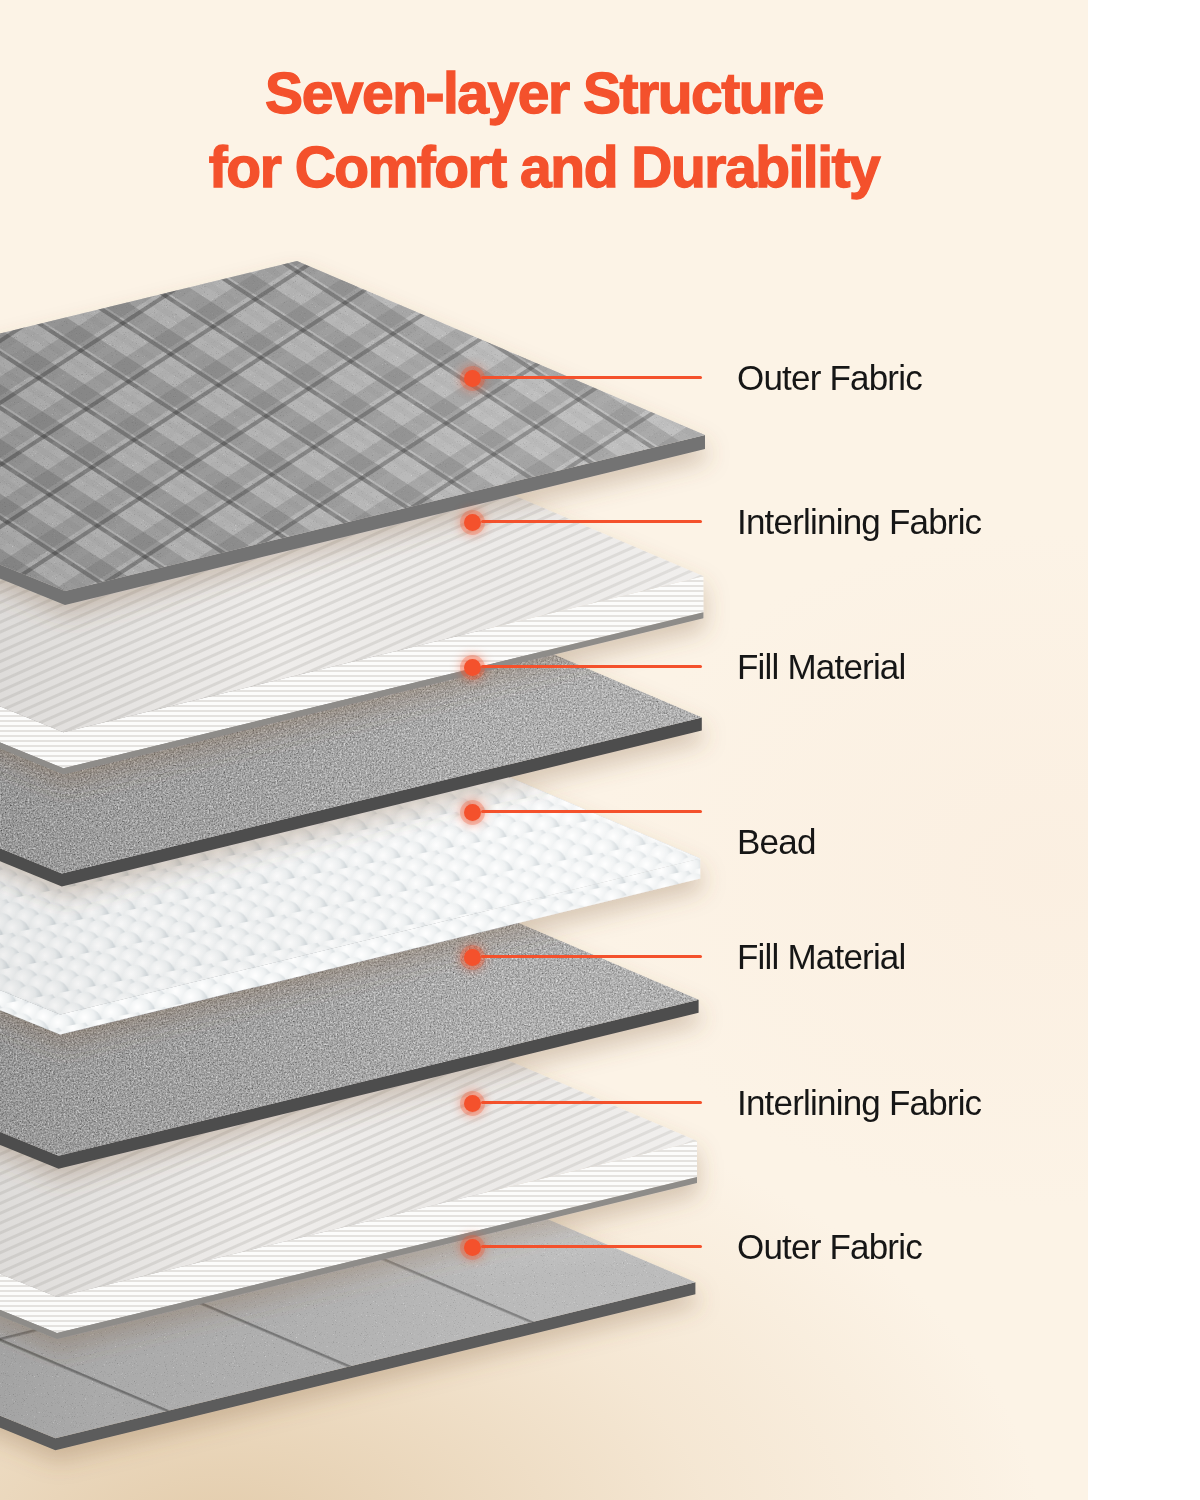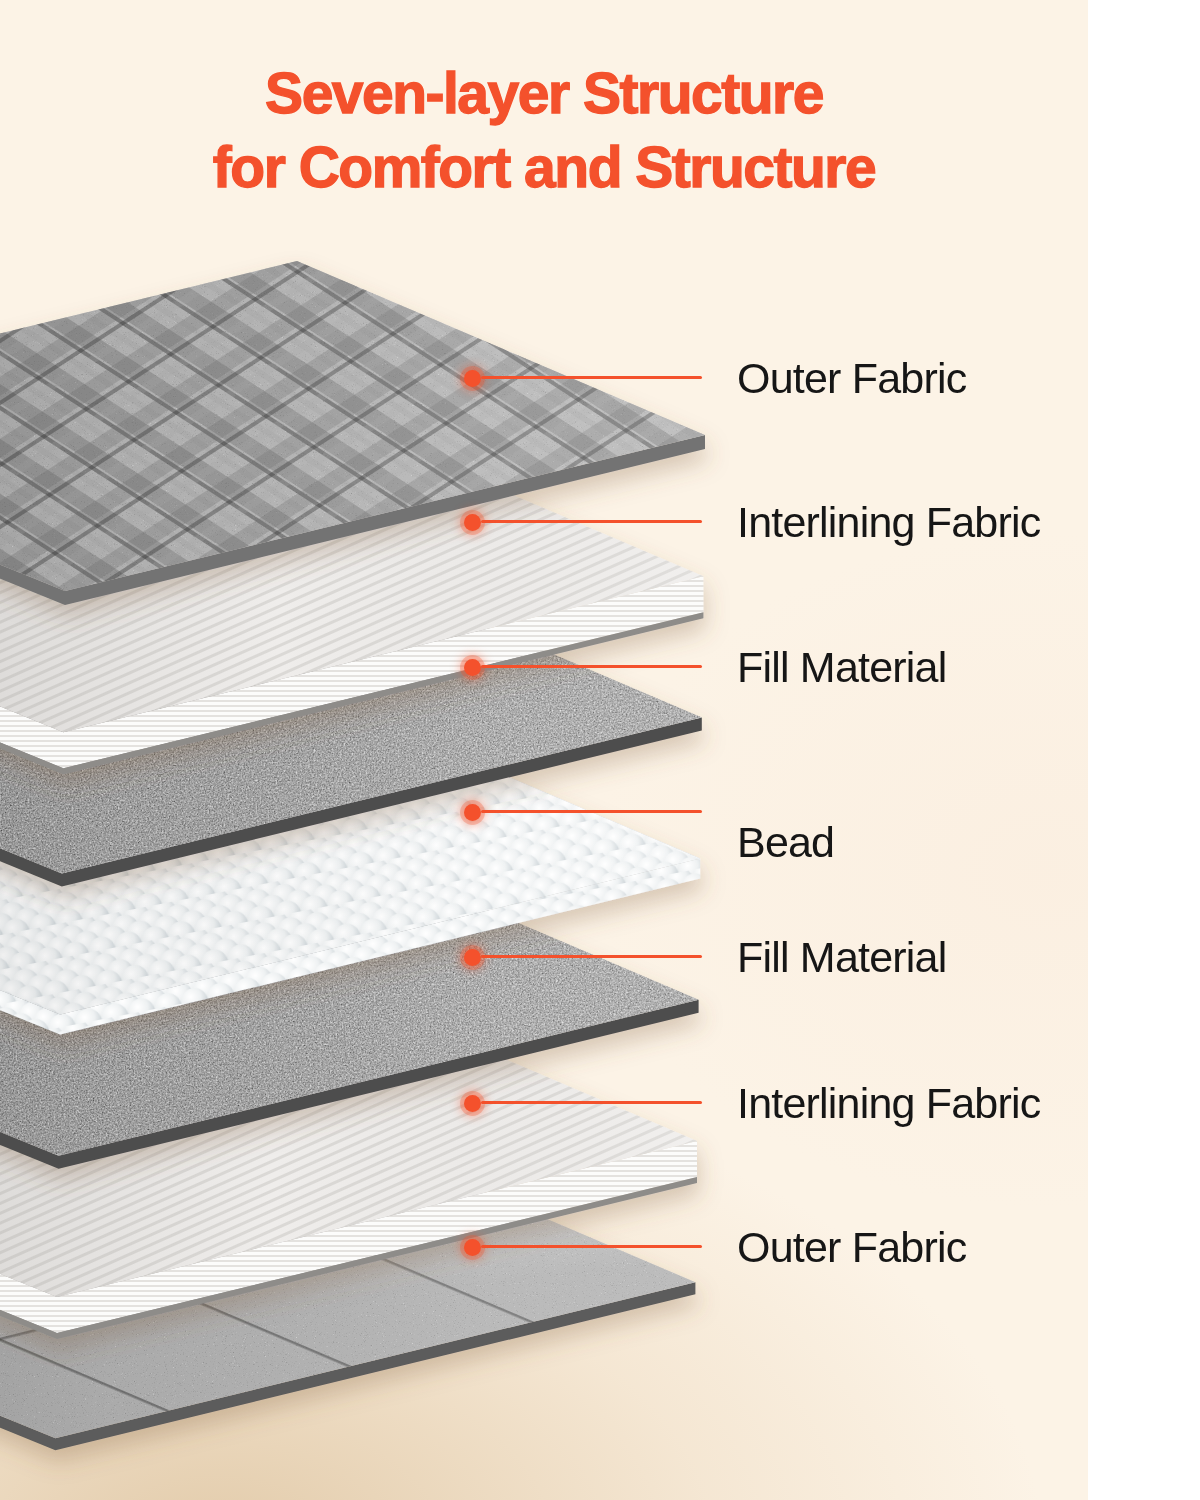--- a/index.html
+++ b/index.html
@@ -26,32 +26,32 @@
   .annotations{position:absolute;inset:0;z-index:4;}
   .leader-line{
     position:absolute;height:3px;border-radius:2px;background:#F4512C;
   }
   .leader-dot{
     position:absolute;width:17px;height:17px;border-radius:50%;background:#F4512C;
     box-shadow:0 0 0 4px rgba(244,81,44,.28), 0 0 10px 5px rgba(244,81,44,.35);
   }
   .layer-label{
     position:absolute;height:52px;display:flex;align-items:center;
-    font-size:43px;letter-spacing:-0.8px;color:#161616;white-space:nowrap;
+    font-size:35px;letter-spacing:-0.8px;color:#161616;white-space:nowrap;
   }
 </style>
 </head>
 <body>
 
 <div class="page">
 
   <header class="title">
     <h1>
       <span class="title-line">Seven-layer Structure</span>
-      <span class="title-line">for Comfort and Structure</span>
+      <span class="title-line">for Comfort and Durability</span>
     </h1>
   </header>
 
   <div class="diagram">
     <svg class="layers-svg" width="1200" height="1500" viewBox="0 0 1200 1500" xmlns="http://www.w3.org/2000/svg">
       <defs>
 
         <filter id="fShadow" x="-25%" y="-30%" width="150%" height="180%">
           <feDropShadow dx="2" dy="12" stdDeviation="11" flood-color="#7a5a3a" flood-opacity="0.28"></feDropShadow>
         </filter>

